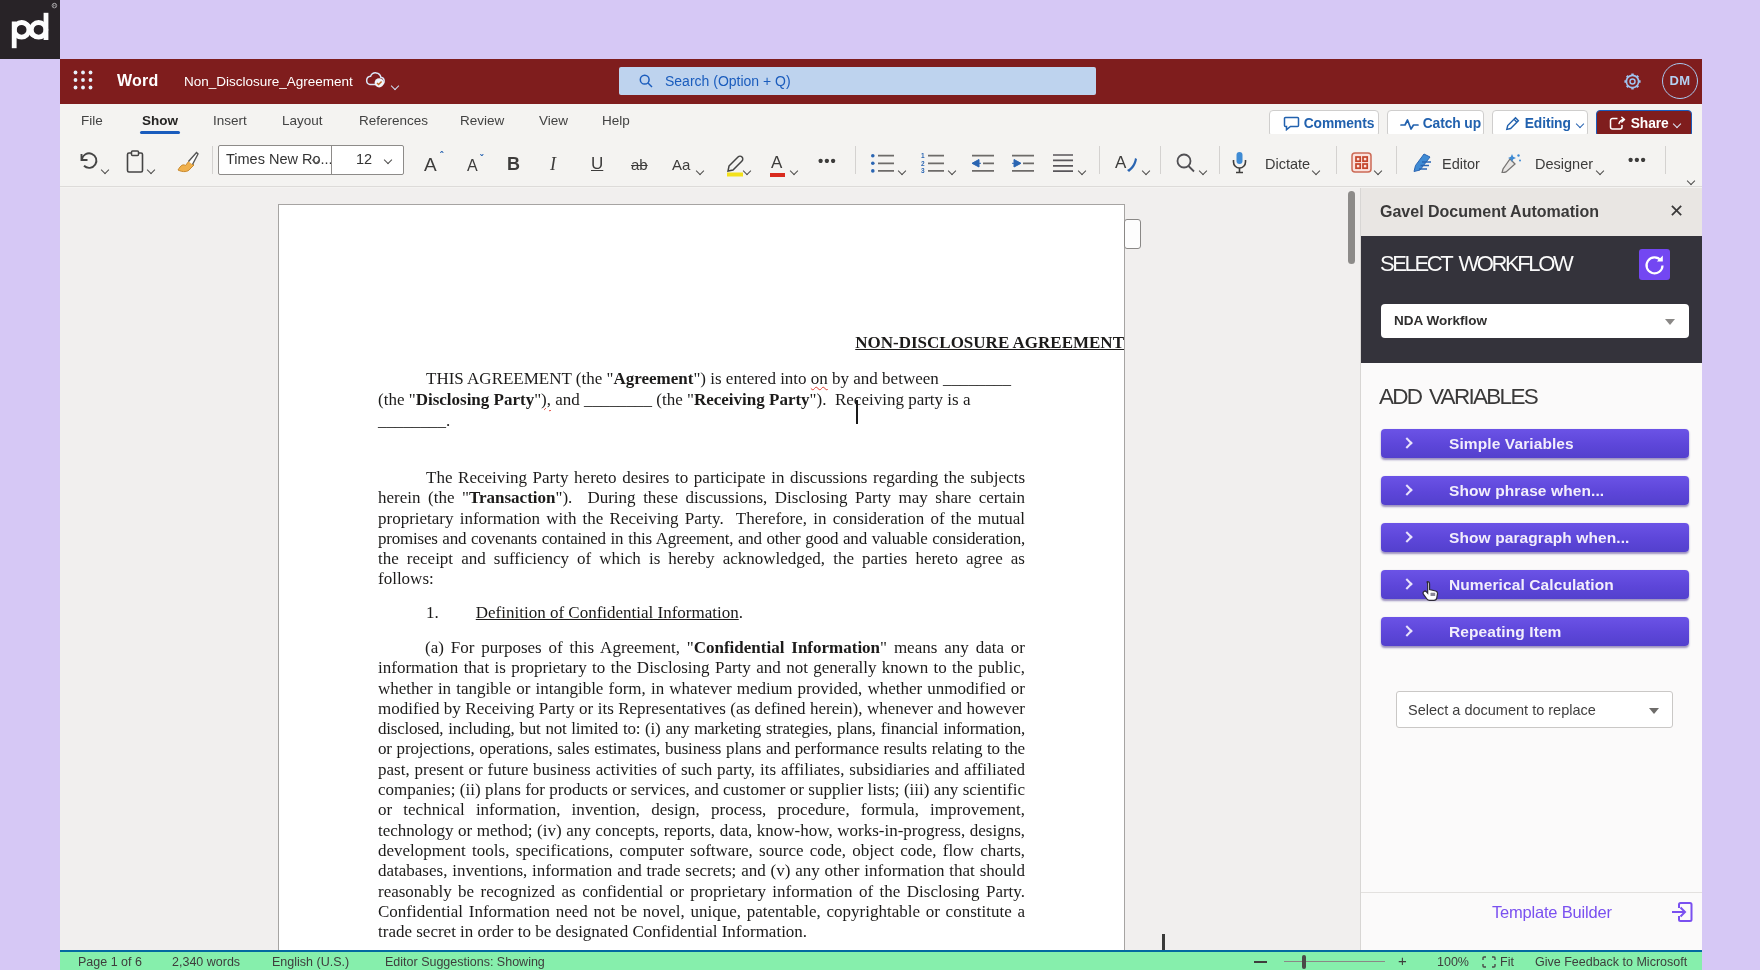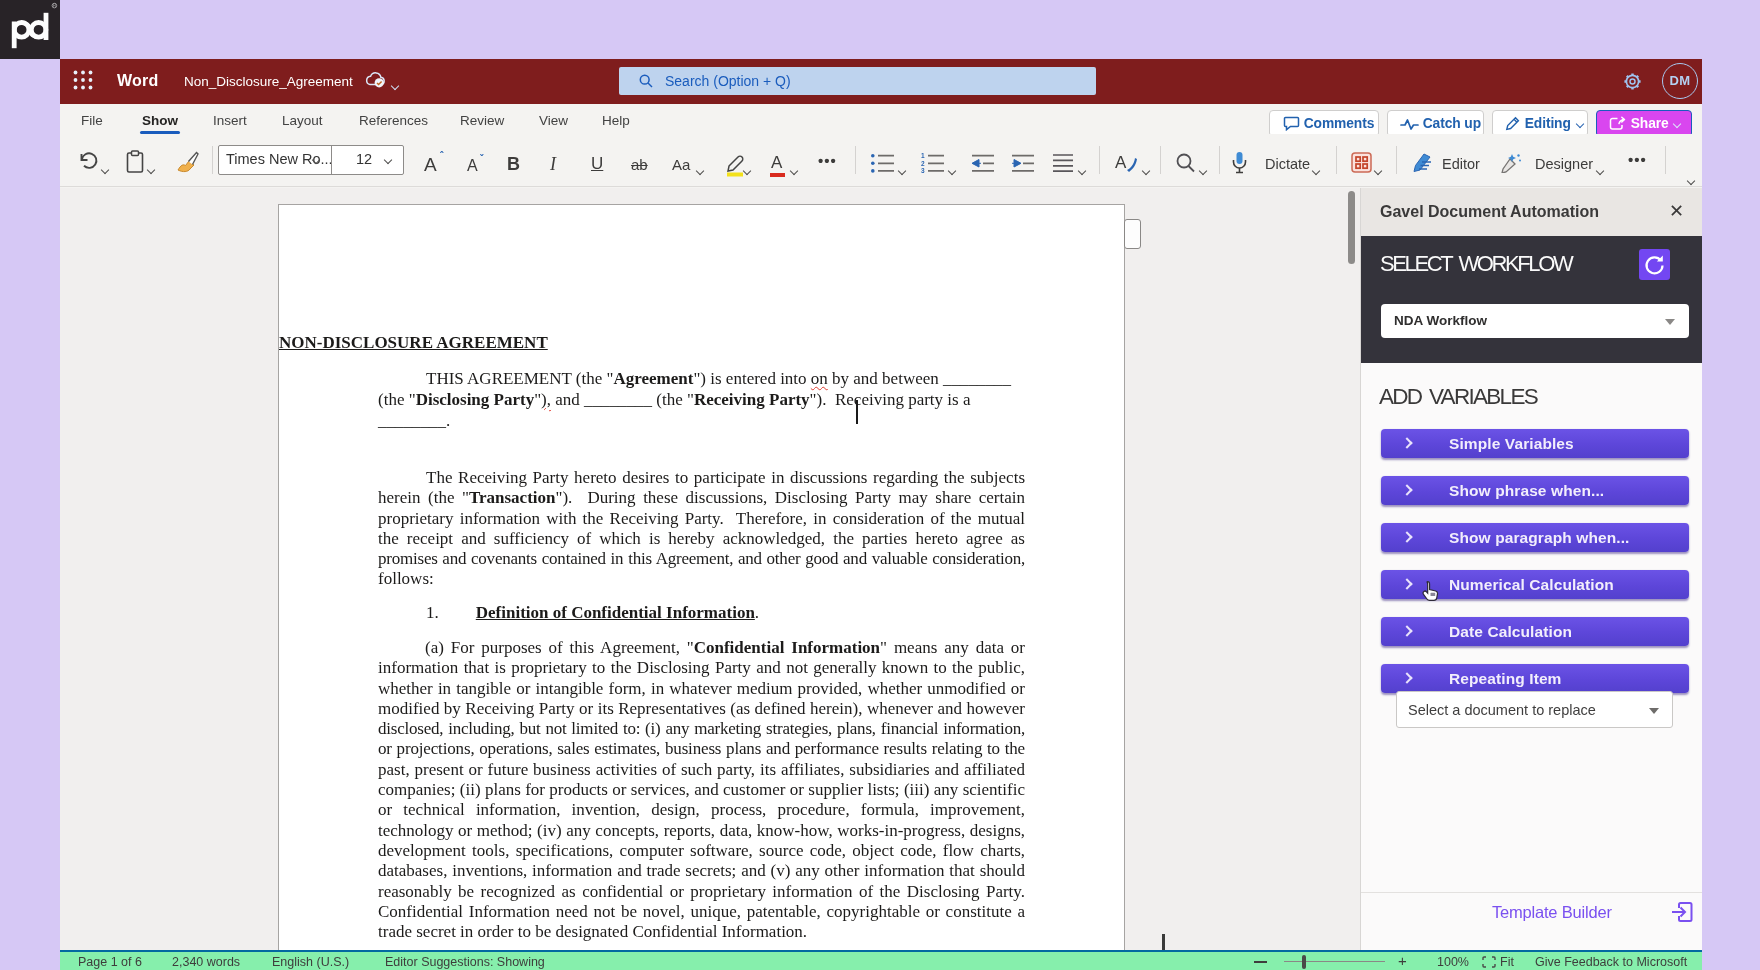--- a/index.html
+++ b/index.html
@@ -22,21 +22,21 @@
 .cv{display:inline-block;width:6px;height:6px;border-right:1.5px solid #4e4d4c;border-bottom:1.5px solid #4e4d4c;transform:rotate(45deg);vertical-align:middle}
 .cvw{border-color:#dce8f8}
 .cvb{border-color:#2a65b2}
 
 .tabs{position:absolute;left:0;top:45px;width:100%;height:30px;background:#f4f3f1;font-size:13.5px;color:#424242}
 .tab{position:absolute;top:9px}
 .tabhome{font-weight:bold;color:#252423}
 .tabhome::after{content:"";position:absolute;left:-2px;right:-2px;bottom:-6px;height:3px;border-radius:2px;background:#1a5cbd}
 .rbtn{position:absolute;top:6px;height:27px;background:#fff;border:1px solid #cfcecd;border-radius:4px;color:#2161ae;font-size:13.8px;font-weight:600;line-height:25px;white-space:nowrap;letter-spacing:-0.1px}
 .rbtn svg{vertical-align:-3px}
-.sharebtn{background:#d946ef;border-color:#1a5cbd;color:#fff}
+.sharebtn{background:#7f1d1d;border-color:#1a5cbd;color:#fff}
 
 .tbrow{position:absolute;left:0;top:75px;width:100%;height:53px;background:#f4f3f1;border-bottom:1px solid #dddbd9}
 .ti{position:absolute;color:#3d3c3b;white-space:nowrap}
 .sep{position:absolute;top:12px;width:1px;height:28px;background:#d4d2d0}
 .fontbox{position:absolute;left:158px;top:11px;width:186px;height:30px;background:#fff;border:1px solid #8d8b89;border-radius:2px;font-size:14.5px;color:#333}
 .fontbox .fb1{position:absolute;left:7px;top:5px}
 .fontbox .div{position:absolute;left:112px;top:0;width:1px;height:28px;background:#8d8b89}
 .fontbox .fb2{position:absolute;left:137px;top:5px}
 
 .main{position:absolute;left:0;top:129px;width:100%;height:762px}
@@ -65,27 +65,27 @@
 .seldrop .lbl{margin-left:11px;font-size:14.5px}
 .seldrop .tri{position:absolute;right:13px;top:16px;width:0;height:0;border-left:5px solid transparent;border-right:5px solid transparent;border-top:6px solid #6e6c6a}
 .updbtn{position:absolute;left:35px;top:540px;width:278px;height:47px;background:#5e5768;border-radius:2px;color:#fbfafc;font-size:16px;font-weight:bold;text-align:center;line-height:47px;box-shadow:0 3px 5px rgba(130,110,230,.45)}
 .pdiv{position:absolute;left:0px;top:704px;width:100%;height:1px;background:#e3e1df}
 .tmpl{position:absolute;left:131px;top:715px;color:#7a50f0;font-size:16.5px;letter-spacing:-0.2px}
 .tmplic{position:absolute;left:310px;top:714px}
 
 .status{position:absolute;left:0;top:891px;width:100%;height:28px;background:#86efac;border-top:2px solid #0369a1;font-size:12.5px;color:#3e3d3c}
 .status .it{position:absolute;top:3px}
 
-.doctitle{position:absolute;left:0;top:128px;width:100%;text-align:left;font-weight:bold;}
+.doctitle{position:absolute;left:0;top:128px;width:100%;text-align:right;font-weight:bold;}
 .doctitle span{text-decoration:underline}
 .dpar{position:absolute;left:99px;width:647px;line-height:20.3px}
 .jl{text-align:justify;text-align-last:justify;height:20.3px;overflow:hidden}
 .redw{text-decoration:underline;text-decoration-style:wavy;text-decoration-color:#e03c31;text-decoration-thickness:1px;text-underline-offset:2px}
 .caret{position:absolute;left:577px;top:195px;width:1.5px;height:24px;background:#1a1a1a}
-.bu{font-weight:bold;text-decoration:underline}
+.bu{font-weight:normal;text-decoration:underline}
 </style>
 </head>
 <body>
 <div class="pdbox">
 <svg width="60" height="59" viewBox="0 0 60 59">
   <g fill="none" stroke="#fdfdfd" stroke-width="4.8">
     <circle cx="21.6" cy="29.8" r="7.3"></circle>
     <circle cx="38.6" cy="29.8" r="7.3"></circle>
     <path d="M21.6 22.6 C26 22.6 29.9 25.5 29.9 29.8 C29.9 34.1 33.9 37 38.4 37" stroke-width="4.2"></path>
     <path d="M14.2 21.5 L14.2 48.2" stroke-linecap="butt"></path>
@@ -299,22 +299,22 @@
         <div class="dpar" style="top:163px;line-height:21px">
           <div><span style="display:inline-block;width:48px"></span>THIS AGREEMENT (the "<b>Agreement</b>") is entered into <span class="redw">on</span> by and between ________</div>
           <div>(the "<b>Disclosing Party</b>"<span class="redw">),</span> and ________ (the "<b>Receiving Party</b>").&nbsp; Receiving party is a</div>
           <div>________.</div>
         </div>
         <div class="caret"></div>
         <div class="dpar" style="top:263px">
           <div class="jl"><span style="display:inline-block;width:48px"></span>The Receiving Party hereto desires to participate in discussions regarding the subjects</div>
           <div class="jl">herein (the "<b>Transaction</b>").&nbsp; During these discussions, Disclosing Party may share certain</div>
           <div class="jl">proprietary information with the Receiving Party.&nbsp; Therefore, in consideration of the mutual</div>
+          <div class="jl" style="letter-spacing:-0.22px">promises and covenants contained in this Agreement, and other good and valuable consideration,</div>
           <div class="jl">the receipt and sufficiency of which is hereby acknowledged, the parties hereto agree as</div>
-          <div class="jl" style="letter-spacing:-0.22px">promises and covenants contained in this Agreement, and other good and valuable consideration,</div>
           <div>follows:</div>
         </div>
         <div class="dpar" style="top:398px">
           <div><span style="display:inline-block;width:48px"></span>1.<span style="display:inline-block;width:37px"></span><span class="bu">Definition of Confidential Information</span>.</div>
         </div>
         <div class="dpar" style="top:433px">
           <div class="jl"><span style="display:inline-block;width:47px"></span>(a) For purposes of this Agreement, "<b>Confidential Information</b>" means any data or</div>
           <div class="jl">information that is proprietary to the Disclosing Party and not generally known to the public,</div>
           <div class="jl">whether in tangible or intangible form, in whatever medium provided, whether unmodified or</div>
           <div class="jl">modified by Receiving Party or its Representatives (as defined herein), whenever and however</div>
@@ -351,21 +351,20 @@
       <div class="addv">ADD VARIABLES</div>
       <div class="vbtns">
         <div class="vbtn"><span class="ch"></span><span class="lb">Simple Variables</span></div>
         <div class="vbtn"><span class="ch"></span><span class="lb">Show phrase when...</span></div>
         <div class="vbtn"><span class="ch"></span><span class="lb">Show paragraph when...</span></div>
         <div class="vbtn"><span class="ch"></span><span class="lb">Numerical Calculation</span>
           <span style="position:absolute;left:41px;top:10px"><svg width="17" height="21" viewBox="0 0 18 22">
             <path d="M6 1.5 C7.4 1.5 8 2.6 8 4 L8 10 L14.5 11.5 C16 12 16.6 13 16.4 14.6 L15.6 19 C15.3 20.6 14.2 21.4 12.6 21.4 L8 21.4 C6.8 21.4 5.9 21 5.2 20 L1.6 15 C0.8 13.9 1 12.8 2 12 C2.9 11.3 4 11.5 4.8 12.4 L6 13.8 L6 4 C6 2.6 4.6 1.5 6 1.5 Z" fill="#fff" stroke="#2e2a38" stroke-width="1.3"></path>
             <rect x="9" y="13.5" width="5" height="3.4" rx="0.6" fill="#8a8696"></rect>
           </svg></span></div>
-        <div class="vbtn"><span class="ch"></span><span class="lb">Date Calculation</span></div>
         <div class="vbtn"><span class="ch"></span><span class="lb">Repeating Item</span></div>
       </div>
       <div class="seldrop"><span class="lbl">Select a document to replace</span><span class="tri"></span></div>
       <div class="pdiv"></div>
       <div class="tmpl">Template Builder</div>
       <div class="tmplic"><svg width="22" height="20" viewBox="0 0 22 20">
         <path d="M8 6 V2.5 A1.5 1.5 0 0 1 9.5 1 H19 A1.5 1.5 0 0 1 20.5 2.5 V17.5 A1.5 1.5 0 0 1 19 19 H9.5 A1.5 1.5 0 0 1 8 17.5 V14" fill="none" stroke="#7a50f0" stroke-width="2"></path>
         <path d="M1 10 H13 M9.5 5.5 L14 10 L9.5 14.5" fill="none" stroke="#7a50f0" stroke-width="2"></path>
       </svg></div>
     </div>

